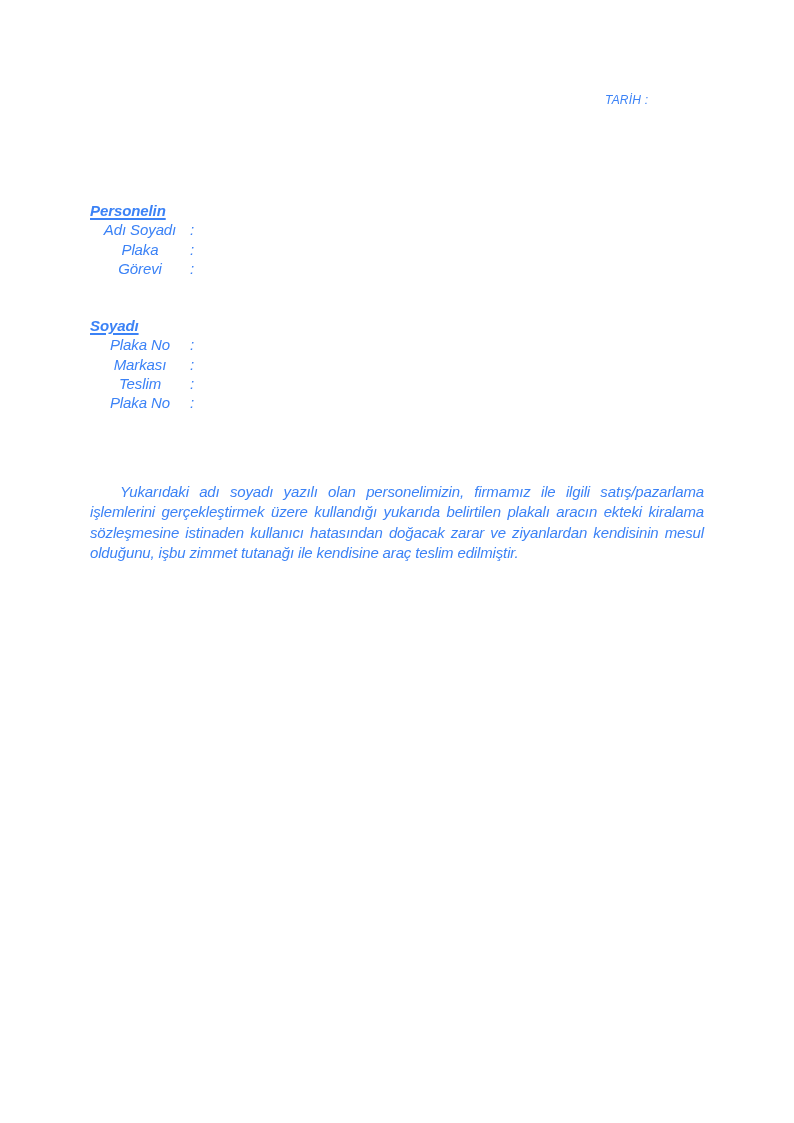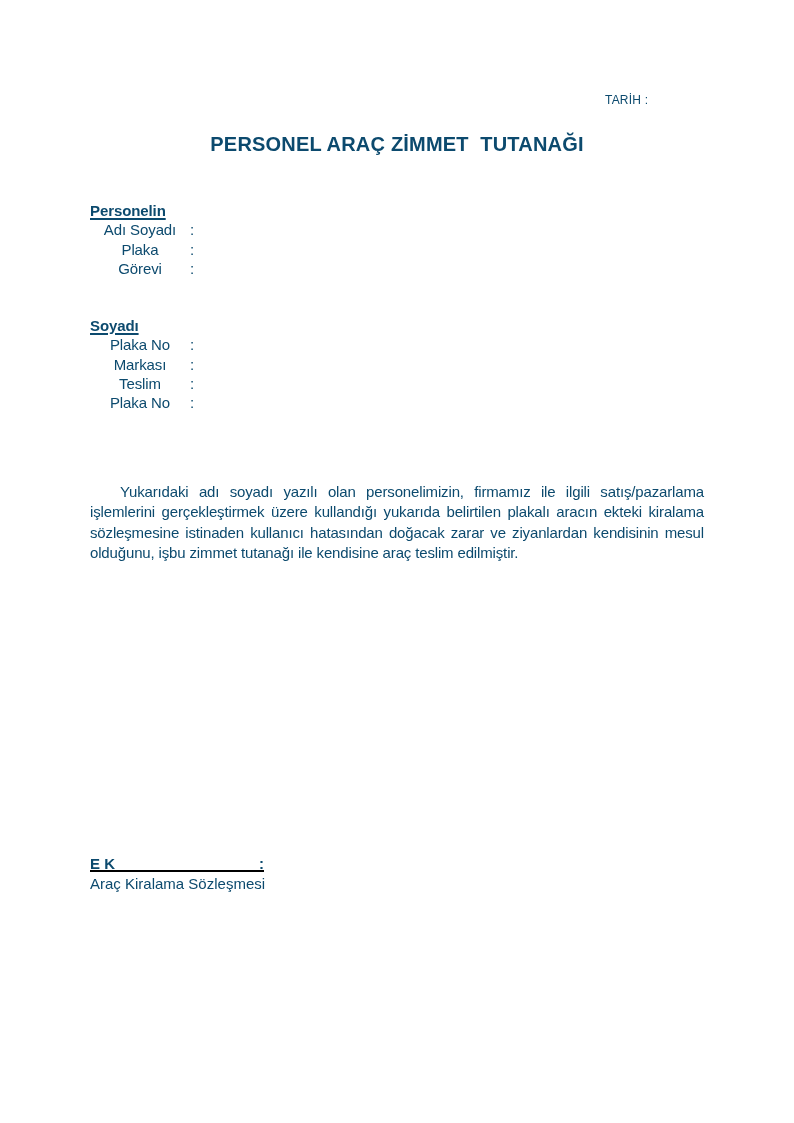--- a/index.html
+++ b/index.html
@@ -2,23 +2,24 @@
 <html><head>
 <meta charset="utf-8">
 <style>
   * { margin: 0; padding: 0; box-sizing: border-box; }
   html, body { background: #ffffff; }
   .page {
     position: relative;
     width: 794px;
     height: 999px;
     background: #ffffff;
-    color: #0c4a6e;
+    color: #3b82f6;
     font-family: "Liberation Sans", "DejaVu Sans", sans-serif;
     overflow: hidden;
+    font-style: italic;
   }
   .tarih {
     position: absolute;
     top: 93px;
     left: 605px;
     font-size: 12px;
     letter-spacing: 0.2px;
   }
   .doc-title {
     position: absolute;
@@ -87,21 +88,20 @@
     margin-bottom: 2px;
   }
 </style>
 </head>
 <body>
 
 <div class="page">
 
   <div class="tarih">TARİH :</div>
 
-  <div class="doc-title">PERSONEL ARAÇ ZİMMET  TUTANAĞI</div>
 
   <div class="section section-personnel">
     <div class="section-heading">Personelin</div>
     <div class="field-row">
       <span class="field-label">Adı Soyadı</span><span class="field-colon">:</span>
     </div>
     <div class="field-row">
       <span class="field-label">Plaka</span><span class="field-colon">:</span>
     </div>
     <div class="field-row">
@@ -121,21 +121,14 @@
       <span class="field-label">Teslim</span><span class="field-colon">:</span>
     </div>
     <div class="field-row">
       <span class="field-label">Plaka No</span><span class="field-colon">:</span>
     </div>
   </div>
 
   <div class="body-paragraph">Yukarıdaki adı soyadı yazılı olan personelimizin, firmamız ile ilgili satış/pazarlama işlemlerini gerçekleştirmek üzere kullandığı yukarıda belirtilen plakalı aracın ekteki kiralama sözleşmesine istinaden kullanıcı hatasından doğacak zarar ve ziyanlardan kendisinin mesul olduğunu, işbu zimmet tutanağı ile kendisine araç teslim edilmiştir.</div>
 
 
-  <div class="section-attachment">
-    <div class="ek-row">
-      <span>E K</span>
-        <span>:</span>
-    </div>
-    <div>Araç Kiralama Sözleşmesi</div>
-  </div>
 
 </div>
 
 </body></html>

